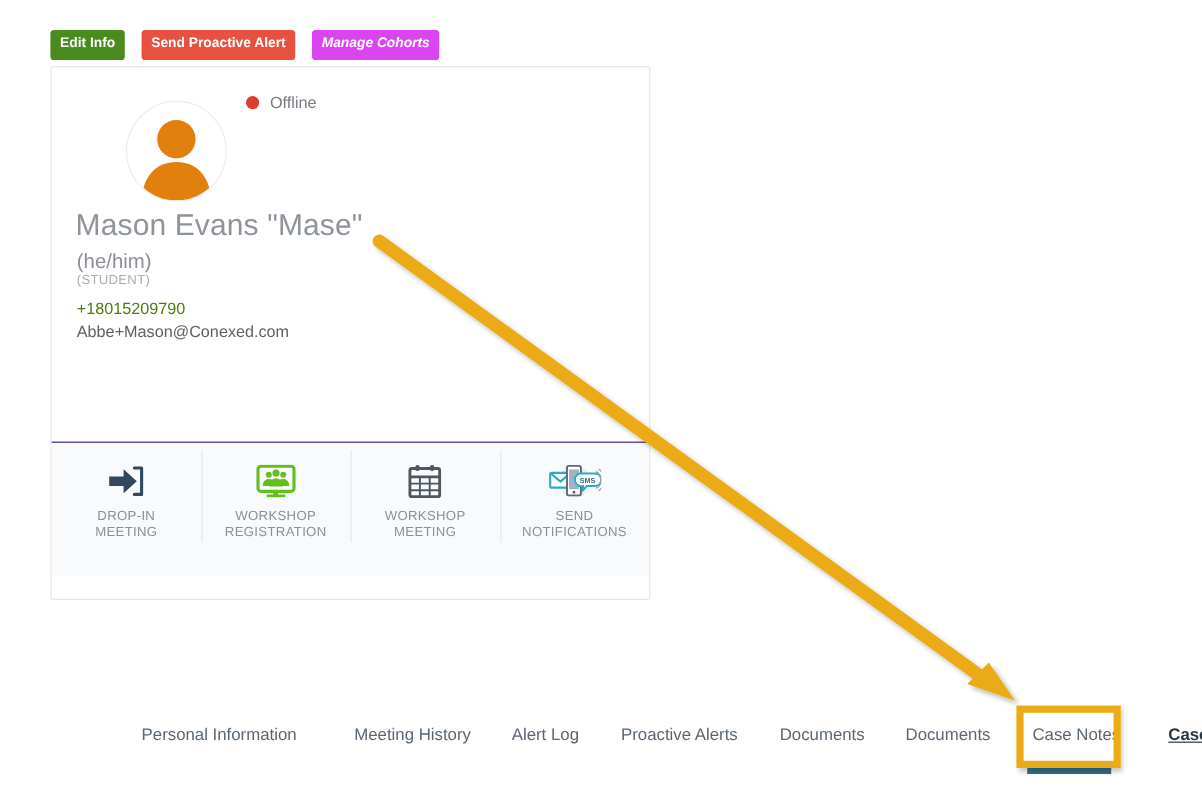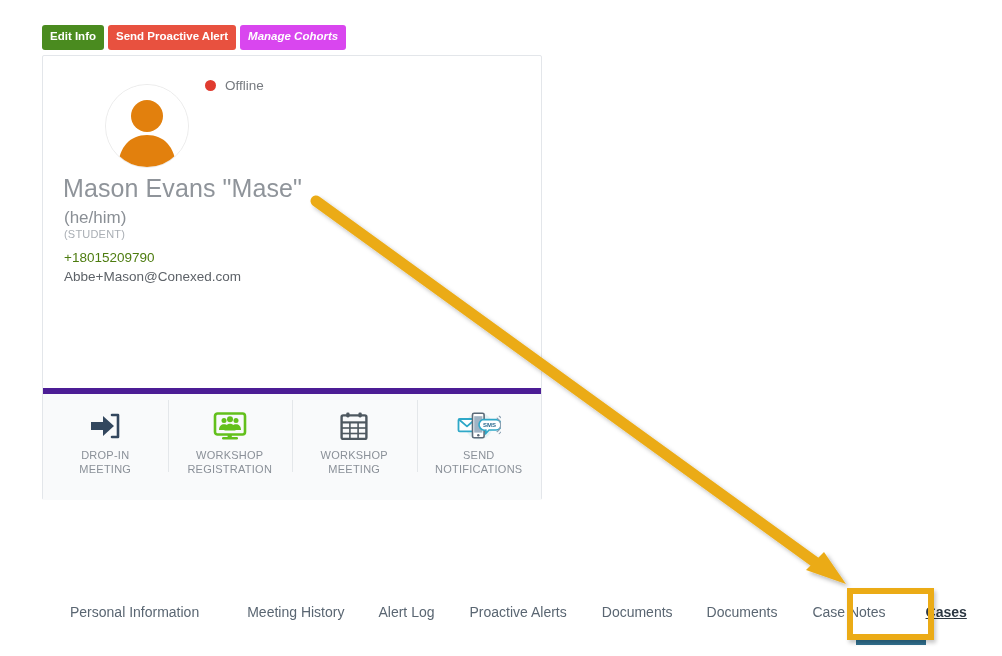--- a/index.html
+++ b/index.html
@@ -15,21 +15,21 @@
     font-family: "Liberation Sans", sans-serif;
     overflow: hidden;
   }
 
   
   .btn-row {
     position: absolute;
     left: 42px;
     top: 25px;
     display: flex;
-    gap: 4px;
+    gap: 14px;
     align-items: center;
   }
   .btn {
     display: inline-block;
     border: none;
     border-radius: 3px;
     color: #ffffff;
     font-size: 11.5px;
     font-weight: bold;
     line-height: 1;
@@ -130,24 +130,24 @@
     top: 213px;
     font-size: 13.5px;
     color: #5d6268;
   }
 
   
   .actions {
     position: absolute;
     left: 0;
     right: 0;
-    top: 332px;
+    top: 312px;
     height: 112px;
     background: #f9fafb;
-    border-top: 6px solid #4c1d95;
+    border-top: 1px solid #4c1d95;
     display: flex;
     align-items: flex-start;
   }
   .action {
     flex: 1 1 0;
     text-align: center;
     padding-top: 16px;
     cursor: pointer;
     position: relative;
     height: 100%;
@@ -176,20 +176,21 @@
   }
 
   
   .tabs {
     position: absolute;
     left: 0;
     top: 600px;
     width: 1002px;
     display: flex;
     align-items: center;
+    padding-left: 48px;
   }
   .tab {
     font-size: 14px;
     color: #5a6672;
     cursor: pointer;
     white-space: nowrap;
     padding: 4px 2px;
   }
   .tab.is-active {
     color: #2c3742;

